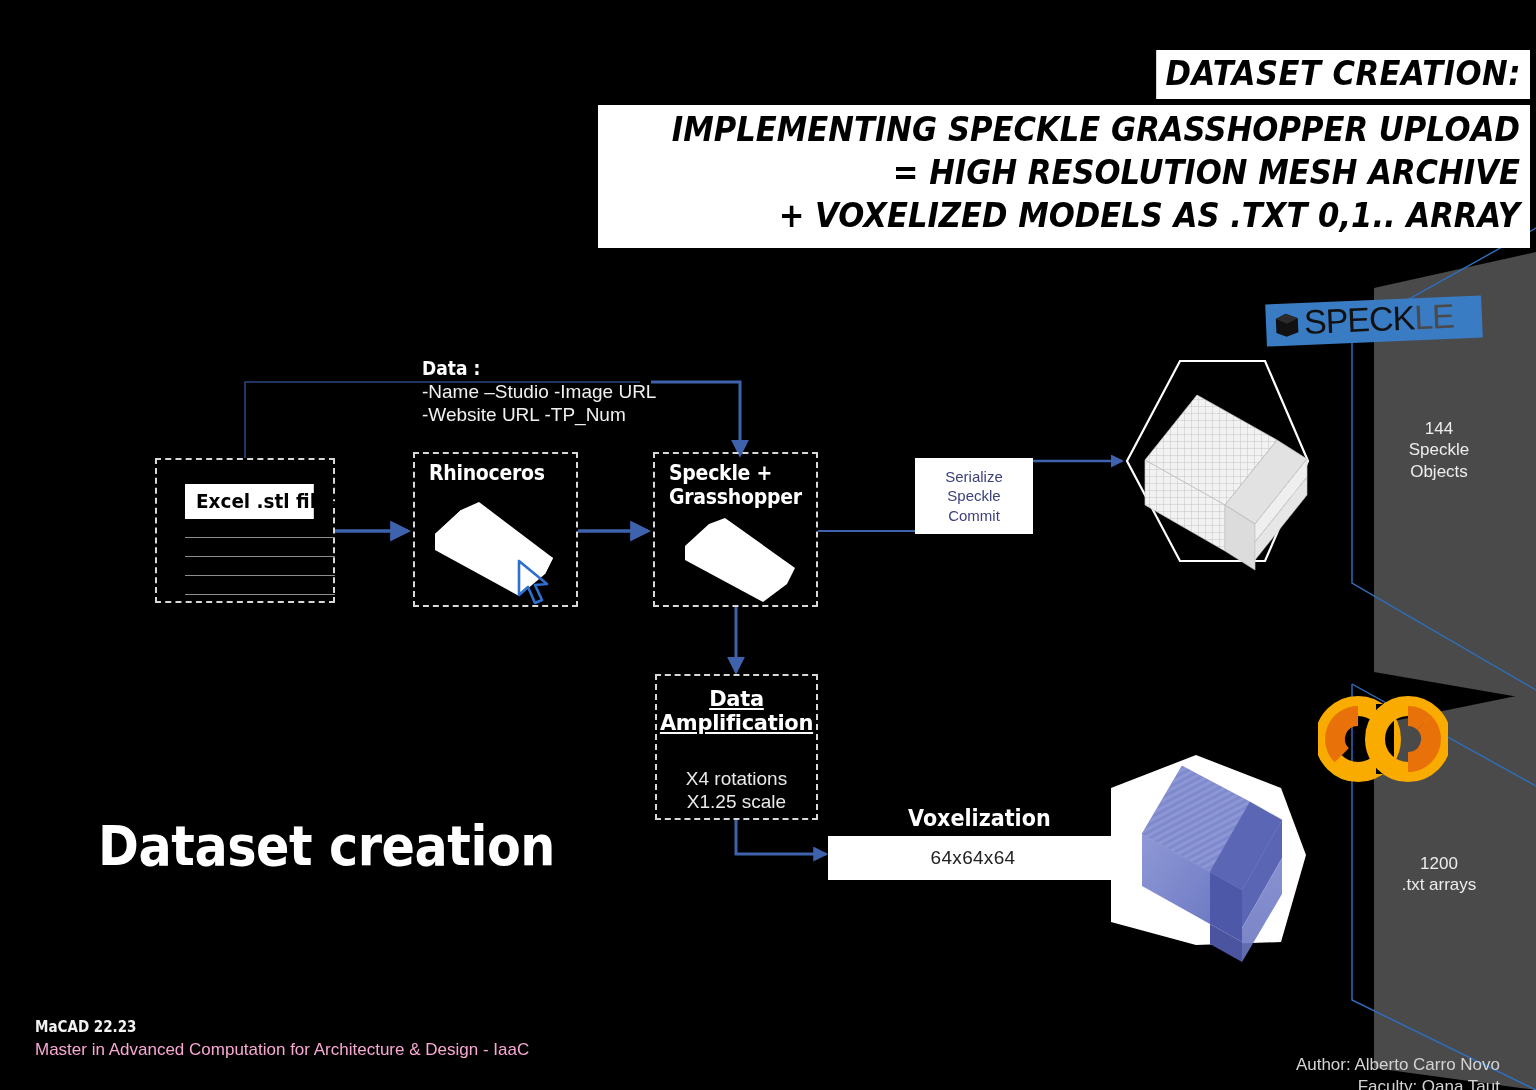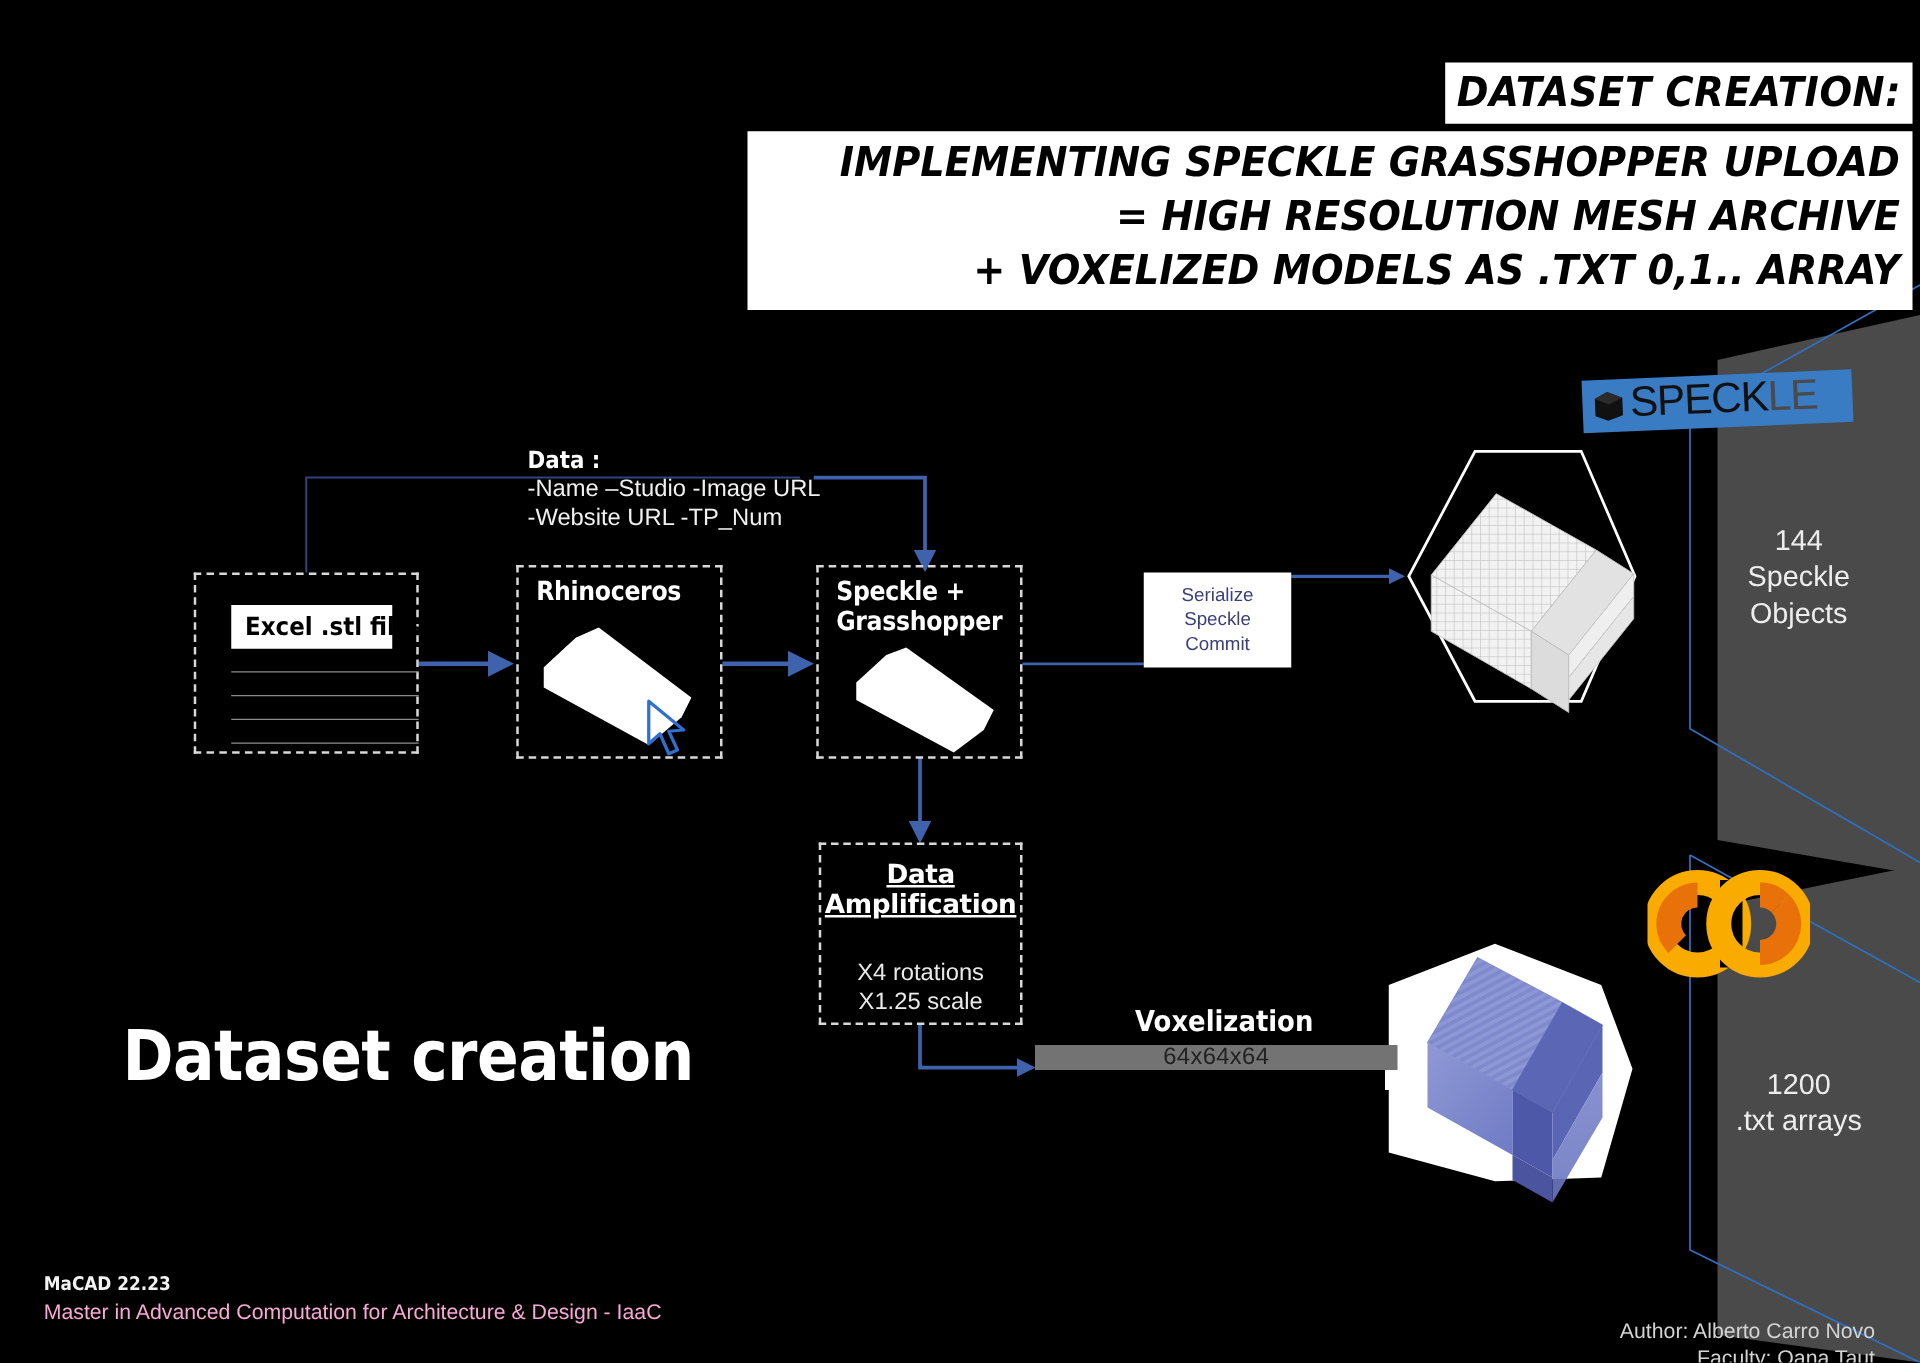--- a/index.html
+++ b/index.html
@@ -101,21 +101,21 @@
 
   
   .vox-label {
     position:absolute; left:908px; top:805px;
     font-family:"DejaVu Sans", sans-serif;
     font-weight:700; font-size:23px; color:#fff;
     transform:scaleX(0.9); transform-origin:left center;
   }
   .vox-bar {
     position:absolute; left:828px; top:836px;
-    width:290px; height:20px; background:#737373;
+    width:290px; height:44px; background:#ffffff;
     display:flex; align-items:center; justify-content:center;
   }
   .vox-bar span {
     font-family:"Liberation Sans", sans-serif;
     font-size:19px; color:#222; letter-spacing:0.3px;
   }
 
   
   .data-callout { position:absolute; left:422px; top:357px; }
   .data-callout .dc-h {
@@ -146,21 +146,21 @@
     letter-spacing:-1px;
     color:#111;
     position:relative; top:-2px;
   }
   .speckle-word .dim { color:#4a4a4a; }
 
   
   .panel-text {
     position:absolute;
     font-family:"Liberation Sans", sans-serif;
-    font-size:23px; line-height:1.26; color:#ededed;
+    font-size:17px; line-height:1.26; color:#ededed;
     text-align:center; white-space:pre-line;
     width:150px;
   }
 
   
   .footer-left { position:absolute; left:35px; top:1018px; }
   .footer-left .f1 {
     font-family:"DejaVu Sans", sans-serif;
     font-weight:700; font-size:15px; color:#f2f2f2;
     transform:scaleX(0.9); transform-origin:left center;

